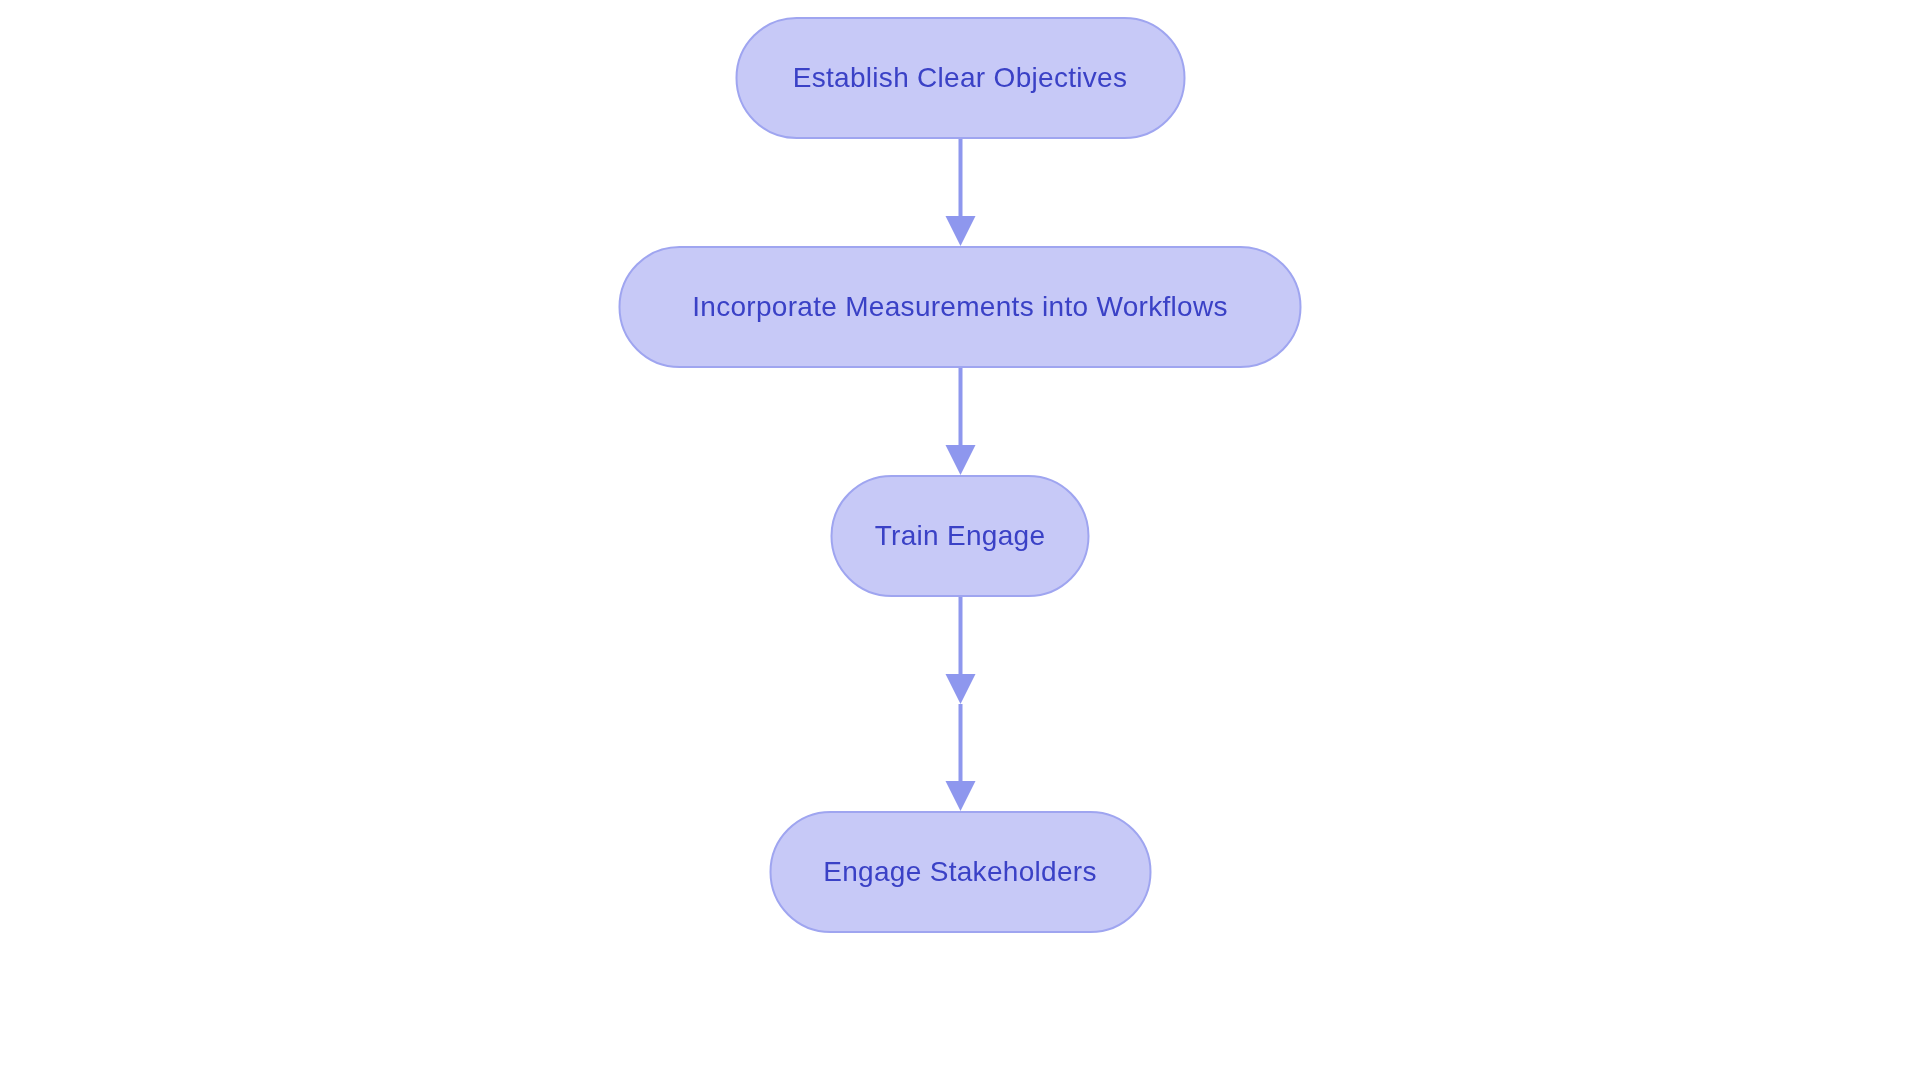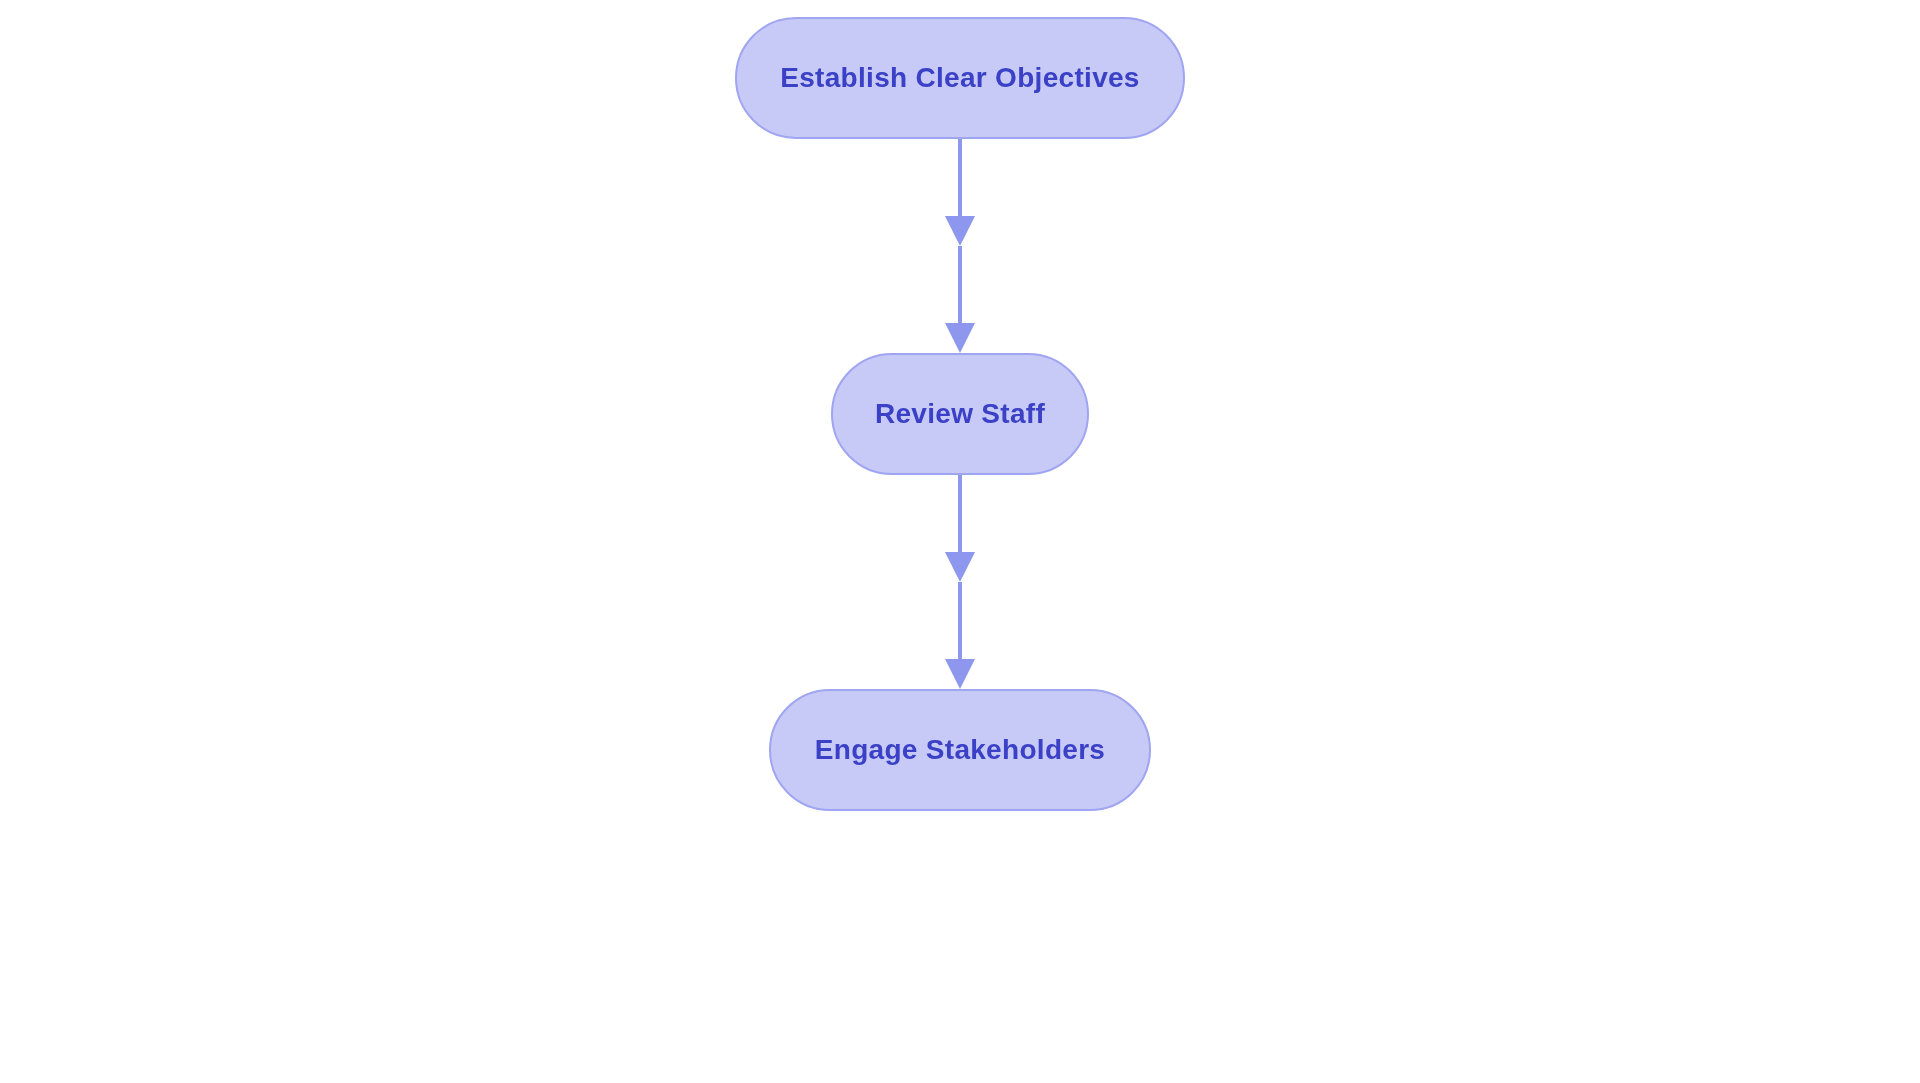--- a/index.html
+++ b/index.html
@@ -38,21 +38,20 @@
     background: var(--node-fill);
     border: 2.5px solid var(--node-border);
     display: flex;
     align-items: center;
     justify-content: center;
     padding: 0 42px;
     white-space: nowrap;
     font-size: 28px;
     letter-spacing: 0.3px;
     color: var(--node-text);
-    font-weight: bold;
   }
   .node.w1 { min-width: 450px; }
   .node.w2 { min-width: 683px; }
   .node.w3 { min-width: 230px; }
   .node.w4 { min-width: 541px; }
   .node.w5 { min-width: 382px; }
   .arrow {
     width: 32px;
     height: 107px;
     display: block;
@@ -67,27 +66,28 @@
 <div class="canvas">
   <div class="flow">
 
     <div class="node w1">Establish Clear Objectives</div>
 
     <svg class="arrow" viewBox="0 0 32 107">
       <line x1="16" y1="0" x2="16" y2="80"></line>
       <polygon points="1,77 31,77 16,107"></polygon>
     </svg>
 
+    <div class="node w2">Incorporate Measurements into Workflows</div>
 
     <svg class="arrow" viewBox="0 0 32 107">
       <line x1="16" y1="0" x2="16" y2="80"></line>
       <polygon points="1,77 31,77 16,107"></polygon>
     </svg>
 
-    <div class="node w3">Review Staff</div>
+    <div class="node w3">Train Engage</div>
 
     <svg class="arrow" viewBox="0 0 32 107">
       <line x1="16" y1="0" x2="16" y2="80"></line>
       <polygon points="1,77 31,77 16,107"></polygon>
     </svg>
 
 
     <svg class="arrow" viewBox="0 0 32 107">
       <line x1="16" y1="0" x2="16" y2="80"></line>
       <polygon points="1,77 31,77 16,107"></polygon>

